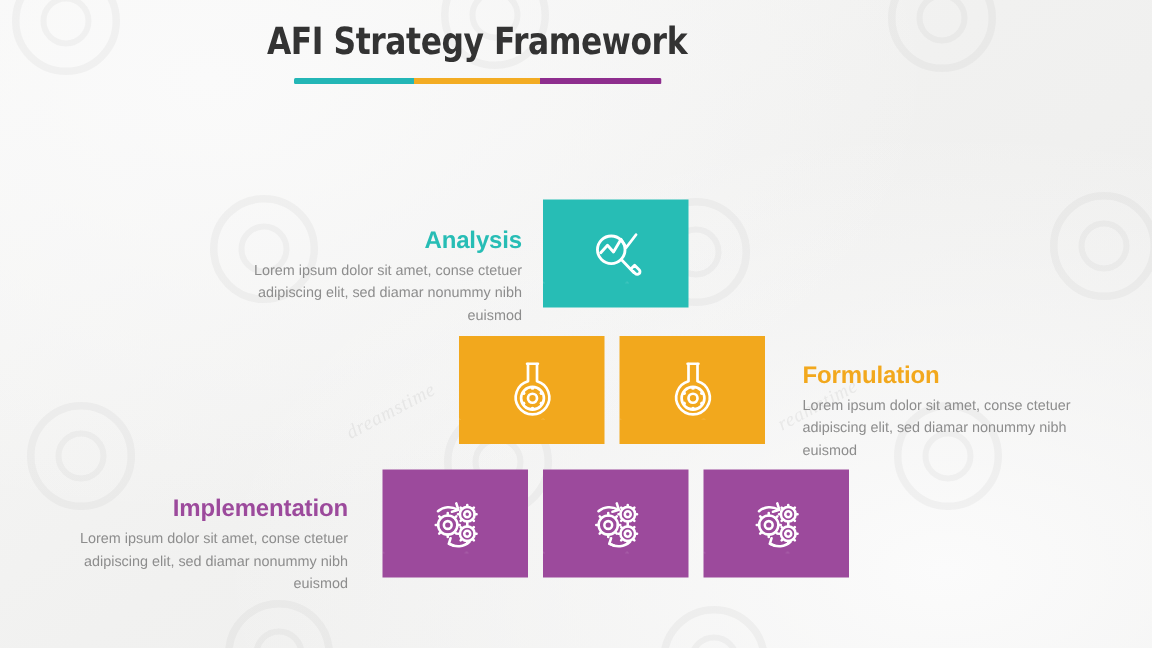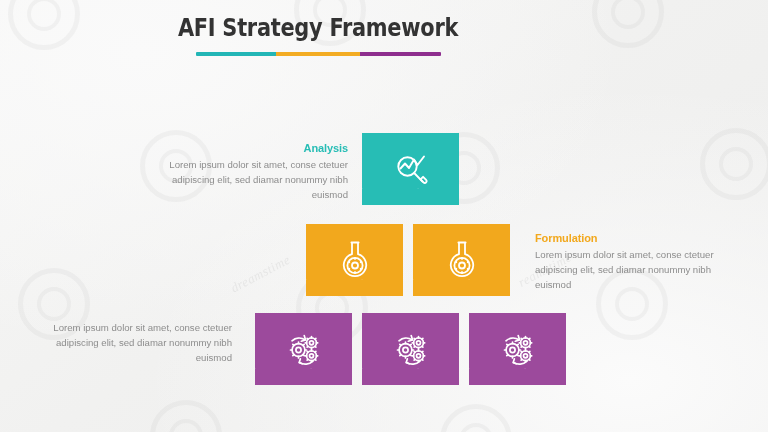--- a/index.html
+++ b/index.html
@@ -119,23 +119,23 @@
       linear-gradient(45deg, rgba(255,255,255,0.10) 0 1px, rgba(255,255,255,0) 1px),
       linear-gradient(-45deg, rgba(255,255,255,0.08) 0 1px, rgba(255,255,255,0) 1px);
     background-size: 56px 56px, 56px 56px;
     z-index: 1;
   }
 
   .txt-block { position: absolute; top: 0; width: 196px; }
   .txt-right { text-align: right; }
   .txt-left  { text-align: left; }
   .blk-title {
-    font-size: 11px;
+    font-size: 16px;
     font-weight: bold;
-    margin: 0 0 4px 0;
+    margin: 10px 0 4px 0;
     letter-spacing: -0.1px;
   }
   .blk-desc {
     font-size: 9.6px;
     line-height: 1.55;
     color: #8d8d8d;
     margin: 0;
   }
 
   
@@ -229,20 +229,21 @@
       </div>
     </div>
     <div class="txt-block txt-left" id="formulation-text">
       <p class="blk-title" style="color: rgb(242, 168, 29);">Formulation</p>
       <p class="blk-desc">Lorem ipsum dolor sit amet, conse ctetuer adipiscing elit, sed diamar nonummy nibh euismod</p>
     </div>
   </div>
 
   <div class="row" id="row-implementation">
     <div class="txt-block txt-right" id="implementation-text">
+      <p class="blk-title" style="color: rgb(156, 74, 156);">Implementation</p>
       <p class="blk-desc">Lorem ipsum dolor sit amet, conse ctetuer adipiscing elit, sed diamar nonummy nibh euismod</p>
     </div>
     <div class="boxes" id="implementation-boxes">
       <div class="icon-box" style="background:#9c4a9c">
         <span>
           <svg width="44" height="40" viewBox="0 0 44 40" fill="none" stroke="#ffffff" stroke-width="1.7" stroke-linecap="round" stroke-linejoin="round">
             <g>
               <circle cx="16.5" cy="21.0" r="6.4"></circle>
               <circle cx="16.5" cy="21.0" r="2.6"></circle>
               <path d="M16.5 13.0 v1.6 M16.5 27.4 v1.6 M8.5 21.0 h1.6 M22.9 21.0 h1.6

